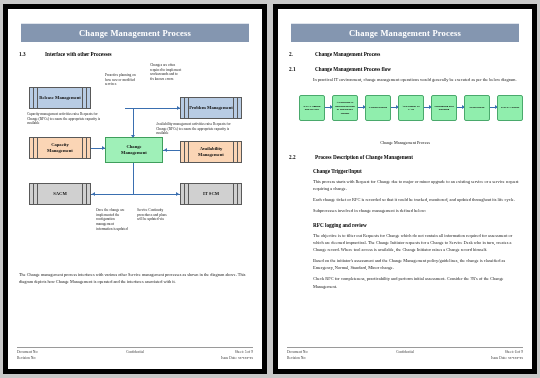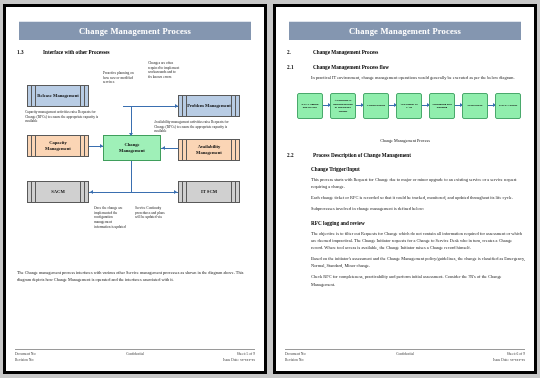--- a/index.html
+++ b/index.html
@@ -5,21 +5,21 @@
   html,body{margin:0;padding:0;}
   body{
     width:540px;height:378px;overflow:hidden;
     background:#c8c8c8;
     font-family:"Liberation Serif", serif;
   }
   .spread{display:flex;gap:6px;padding:4px 3px;box-sizing:border-box;height:378px;}
   .page{
     background:#ffffff;width:265px;box-sizing:border-box;
     padding:8px 9px 4px 9px;position:relative;
-    border:3px solid #000000;
+    border:5px solid #000000;
   }
   
   .hdr-bar{
     background:#8496b0;color:#ffffff;text-align:center;
     font-weight:bold;font-size:8.5px;letter-spacing:.2px;
     padding:4px 0 4px 0;margin:5px 4px 0 4px;
     border-top:1px solid #dfe4ec;
   }
   .hdr-rule{height:1px;background:#ffffff;margin:0 4px;}
   

